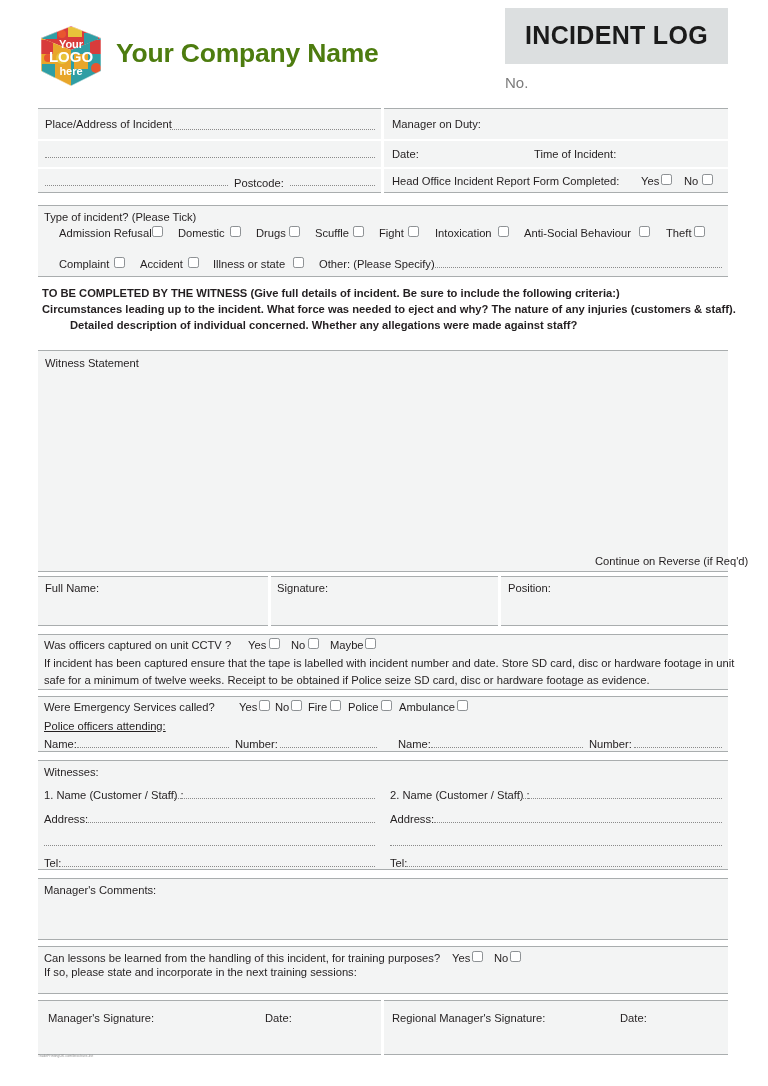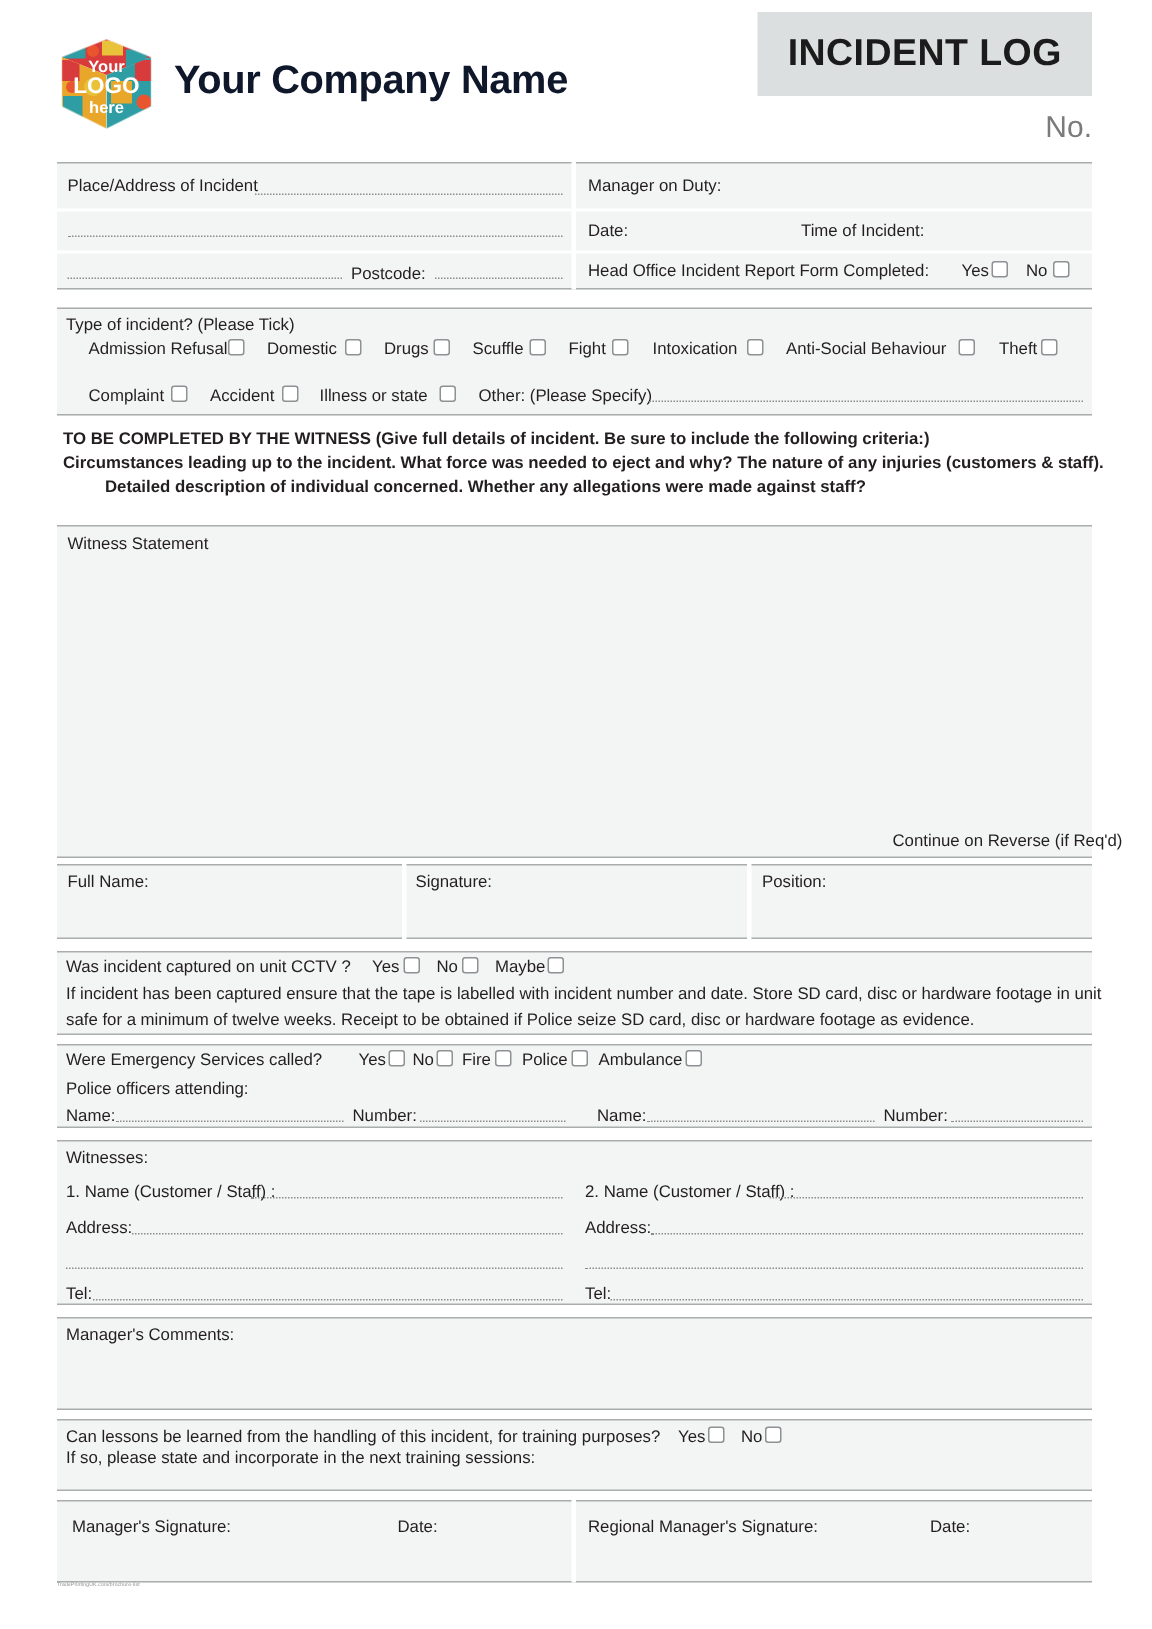--- a/index.html
+++ b/index.html
@@ -36,21 +36,21 @@
     width: 66px; height: 66px;
   }
   .logo-svg { display: block; }
 
   .company-name {
     position: absolute;
     left: 116px; top: 38px;
     font-size: 26.5px;
     font-weight: bold;
     letter-spacing: -0.2px;
-    color: #0f172a;
+    color: #4d7c0f;
     white-space: nowrap;
     text-align: center;
   }
 
   .incident-band {
     position: absolute;
     left: 505px; top: 8px;
     width: 223px; height: 56px;
     background: #dcdfe0;
   }
@@ -60,22 +60,22 @@
     text-align: center;
     font-size: 25px;
     font-weight: bold;
     letter-spacing: 0.3px;
     color: #1b1b1b;
   }
   .incident-no {
     position: absolute;
     left: 505px; top: 74px;
     width: 223px;
-    text-align: right;
-    font-size: 20px;
+    text-align: left;
+    font-size: 15px;
     color: #7b7b7b;
   }
 
   
   .panel {
     position: absolute;
     background: #f3f4f4;
     border-top: 1.3px solid #a9adae;
     border-bottom: 1.3px solid #a9adae;
     box-sizing: border-box;
@@ -260,21 +260,21 @@
   <div class="panel" style="left:38px; top:576px; width:690px; height:50px;"></div>
   <div class="vline" style="left:268px; top:576px; width:3px; height:50px;"></div>
   <div class="vline" style="left:498px; top:576px; width:3px; height:50px;"></div>
 
   <div class="lbl" style="left:45px; top:582px;">Full Name:</div>
   <div class="lbl" style="left:277px; top:582px;">Signature:</div>
   <div class="lbl" style="left:508px; top:582px;">Position:</div>
 
   <div class="panel" style="left:38px; top:634px; width:690px; height:56px;"></div>
 
-  <div class="lbl" style="left:44px; top:639px;">Was incident captured on unit CCTV ?</div>
+  <div class="lbl" style="left:44px; top:639px;">Was officers captured on unit CCTV ?</div>
   <div class="lbl" style="left:248px; top:639px;">Yes</div>
   <div class="cb" style="left:269px; top:638px;"></div>
   <div class="lbl" style="left:291px; top:639px;">No</div>
   <div class="cb" style="left:308px; top:638px;"></div>
   <div class="lbl" style="left:330px; top:639px;">Maybe</div>
   <div class="cb" style="left:365px; top:638px;"></div>
 
   <div class="lbl" style="left:44px; top:657px;">If incident has been captured ensure that the tape is labelled with incident number and date. Store SD card, disc or hardware footage in unit</div>
   <div class="lbl" style="left:44px; top:674px;">safe for a minimum of twelve weeks. Receipt to be obtained if Police seize SD card, disc or hardware footage as evidence.</div>
 
@@ -285,21 +285,21 @@
   <div class="cb" style="left:259px; top:700px;"></div>
   <div class="lbl" style="left:275px; top:701px;">No</div>
   <div class="cb" style="left:291px; top:700px;"></div>
   <div class="lbl" style="left:308px; top:701px;">Fire</div>
   <div class="cb" style="left:330px; top:700px;"></div>
   <div class="lbl" style="left:348px; top:701px;">Police</div>
   <div class="cb" style="left:381px; top:700px;"></div>
   <div class="lbl" style="left:399px; top:701px;">Ambulance</div>
   <div class="cb" style="left:457px; top:700px;"></div>
 
-  <div class="lbl" style="left:44px; top:720px;">Police officers attending:</div>
+  <div class="lbl" style="left:44px; top:720px;text-decoration:underline;">Police officers attending:</div>
 
   <div class="lbl" style="left:44px; top:738px;">Name:</div>
   <div class="dots" style="left:77px; top:747px; width:152px;"></div>
   <div class="lbl" style="left:235px; top:738px;">Number:</div>
   <div class="dots" style="left:280px; top:747px; width:97px;"></div>
 
   <div class="lbl" style="left:398px; top:738px;">Name:</div>
   <div class="dots" style="left:431px; top:747px; width:152px;"></div>
   <div class="lbl" style="left:589px; top:738px;">Number:</div>
   <div class="dots" style="left:634px; top:747px; width:88px;"></div>

